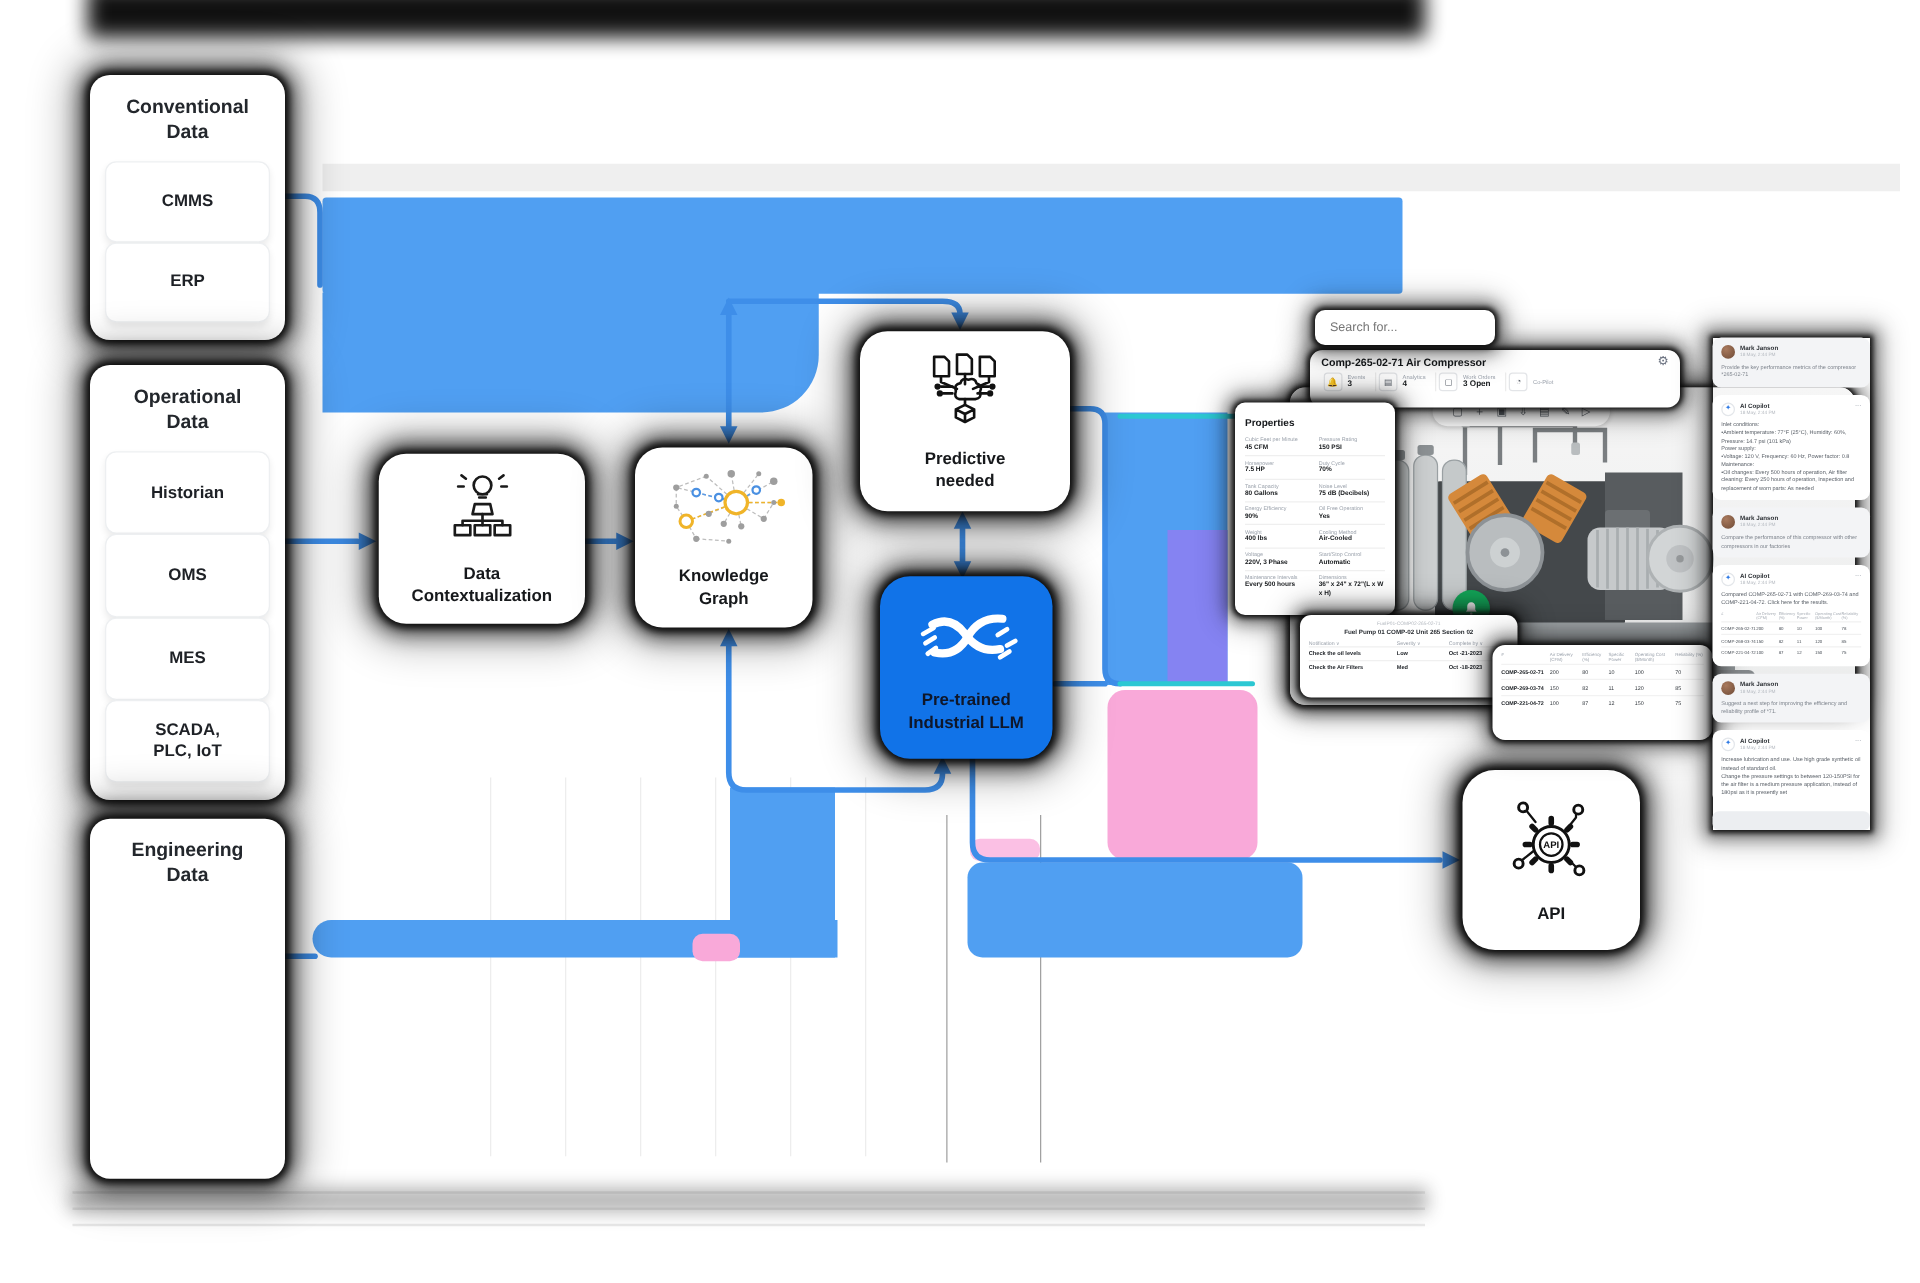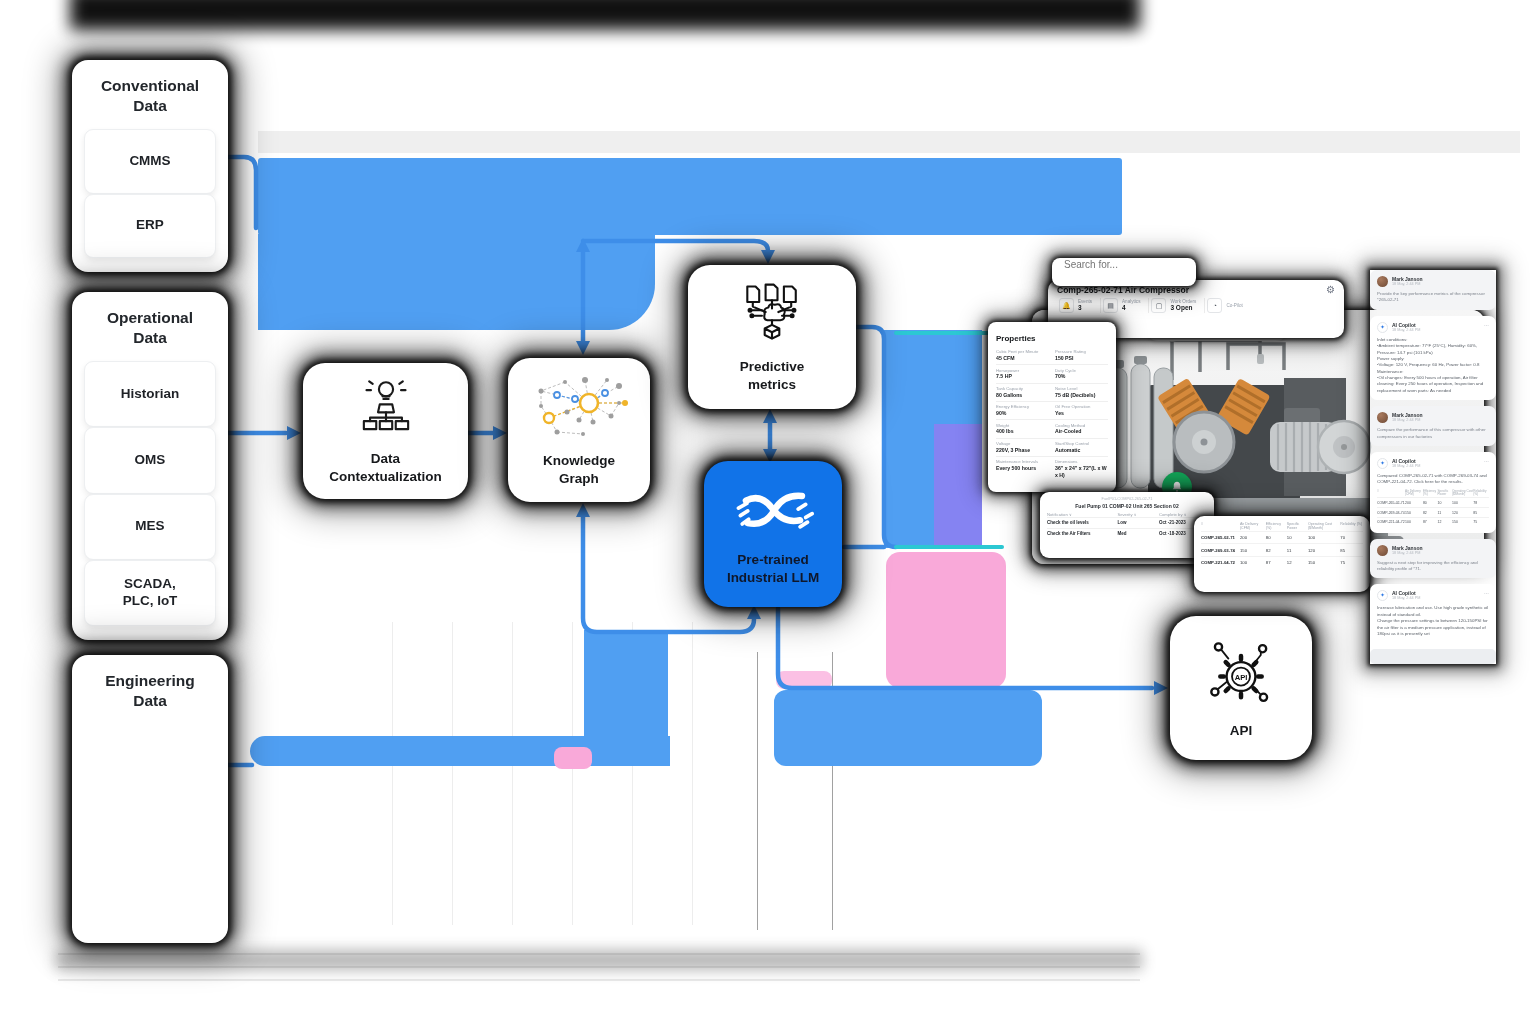--- a/index.html
+++ b/index.html
@@ -21,24 +21,24 @@
                box-shadow:0 3px 6px rgba(0,0,0,.08);display:flex;align-items:center;justify-content:center;
                font-weight:bold;font-size:13.5px;color:#1e2126;text-align:center;white-space:pre-line;line-height:1.25;}
   
   .node{position:absolute;background:#fff;border-radius:22px;display:flex;flex-direction:column;
         align-items:center;justify-content:center;gap:9px;z-index:3;box-sizing:border-box;}
   .node .lbl{font-weight:bold;font-size:13.5px;color:#17191c;text-align:center;line-height:1.3;white-space:pre-line;}
   .node.blue{background:#1173e8;border-radius:24px;}
   .node.blue .lbl{color:#0f172a;}
   
   .card{position:absolute;background:#fff;box-sizing:border-box;}
-  .searchcard{left:1052px;top:248px;width:144px;height:28px;border-radius:8px;z-index:7;display:flex;align-items:flex-start;margin-top:10px;}
+  .searchcard{left:1052px;top:248px;width:144px;height:28px;border-radius:8px;z-index:7;display:flex;align-items:center;}
   .searchcard input{border:none;outline:none;background:transparent;font-size:10px;color:#444;
         font-family:"Liberation Sans",sans-serif;width:120px;margin-left:10px;}
-  .hdrcard{left:1048px;top:280px;width:296px;height:58px;border-radius:10px;z-index:6;padding:5px 9px 4px;}
+  .hdrcard{left:1048px;top:280px;width:296px;height:46px;border-radius:10px;z-index:6;padding:5px 9px 4px;}
   .hdr-title-row{display:flex;justify-content:space-between;align-items:center;}
   .hdr-title{font-size:8.5px;font-weight:bold;color:#15181b;}
   .gear{font-size:10px;color:#6b7280;line-height:1;}
   .stats{display:flex;align-items:center;margin-top:3px;}
   .stat{display:flex;align-items:center;gap:4px;padding:0 8px 0 2px;border-right:1px solid #ececec;}
   .stat:last-child{border-right:none;}
   .stat .ibx{width:13px;height:13px;border:1px solid #e3e5e8;border-radius:3px;display:flex;
              align-items:center;justify-content:center;color:#565d66;}
   .stat .sl{font-size:4.6px;color:#9aa1ab;}
   .stat .sv{font-size:6.5px;font-weight:bold;color:#15181b;line-height:1.2;}
@@ -224,21 +224,21 @@
         <circle cx="17" cy="32" r="1.6" fill="#111"></circle>
           <circle cx="19" cy="38" r="1.6" fill="#111"></circle>
         <circle cx="65" cy="32" r="1.6" fill="#111"></circle>
           <circle cx="63" cy="38" r="1.6" fill="#111"></circle>
         <path d="M41 43 v5"></path>
         <path d="M33 52 l8 -4 8 4 -8 4 z M33 52 v7 l8 4 v-7 M49 52 v7 l-8 4"></path>
         <path d="M27 50 v0 M27 56 v0 M55 50 v0 M55 56 v0" stroke-dasharray="1 3"></path>
       </svg>
     </span>
     <span class="lbl">Predictive
-metrics</span>
+needed</span>
   </div>
 
   <div class="node blue fz" style="left:704px;top:461px;width:138px;height:146px;">
     <span>
       <svg width="86" height="56" viewBox="0 0 90 60" fill="none" stroke="#fff" stroke-linecap="round">
         <g stroke-width="7">
           <path d="M18 44 Q36 48 46 31 Q56 13 76 15"></path>
           <path d="M16 20 Q32 12 44 28 Q56 45 74 41"></path>
         </g>
         <g stroke-width="4">

